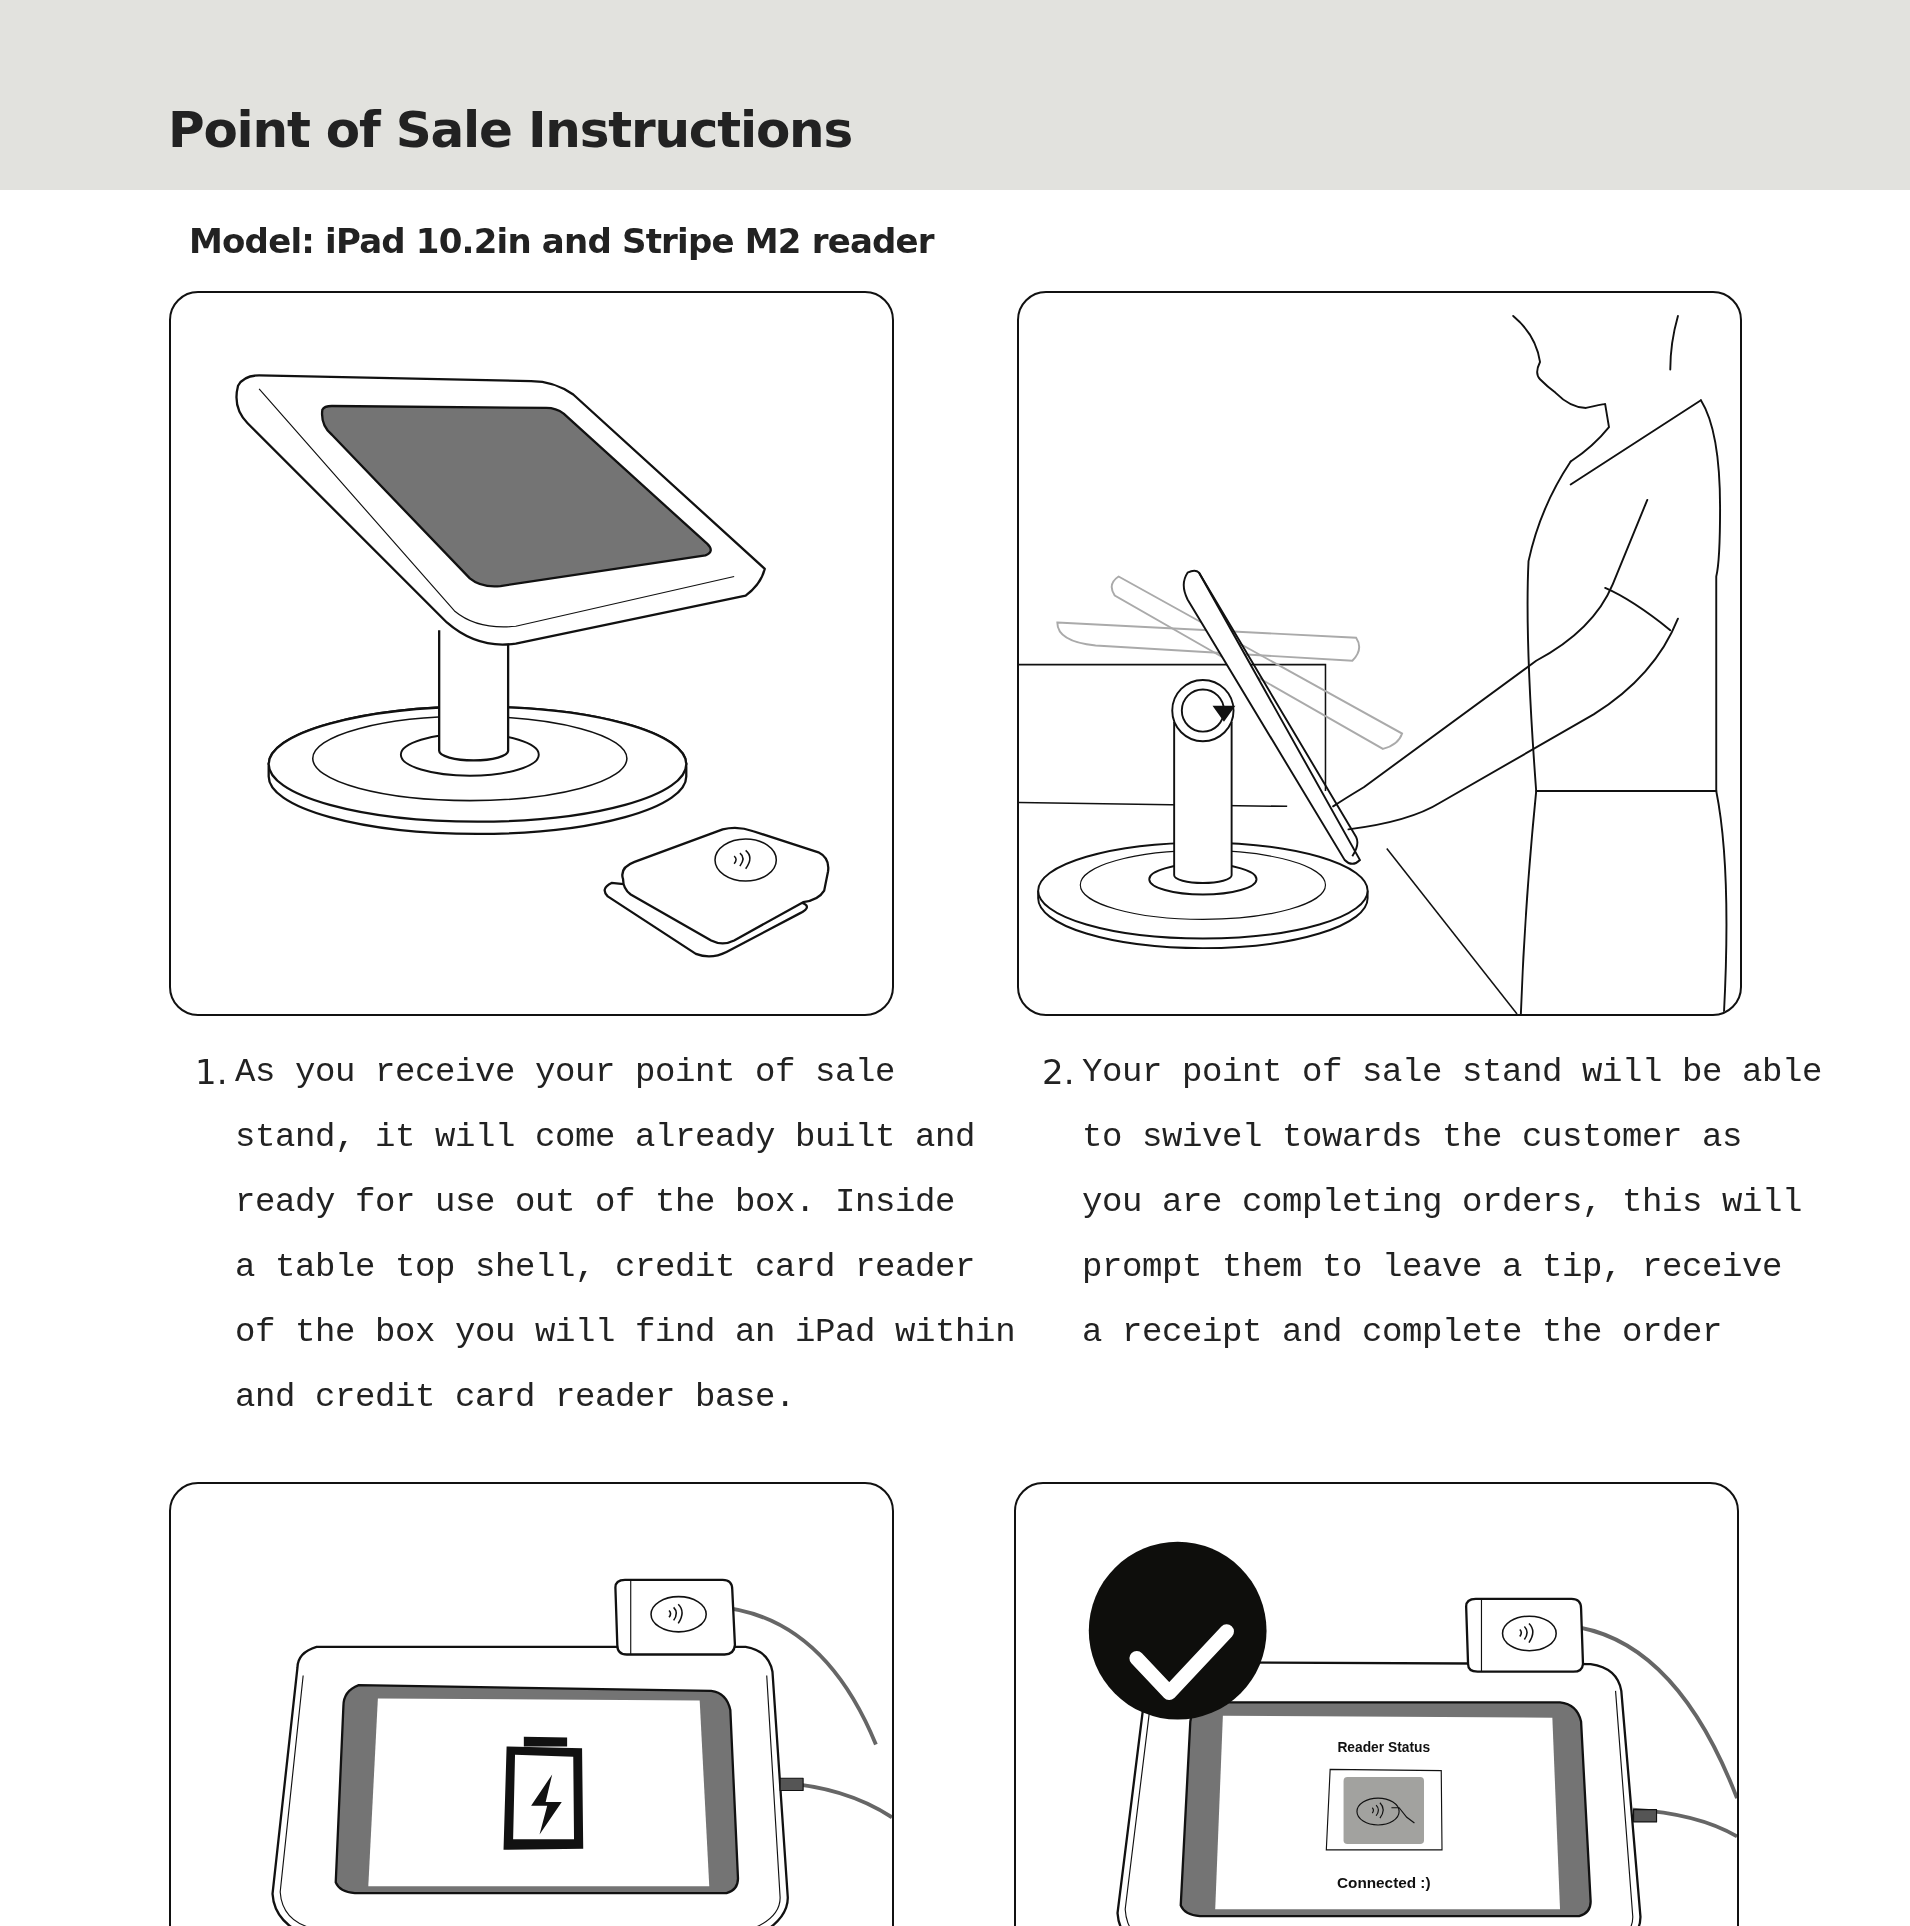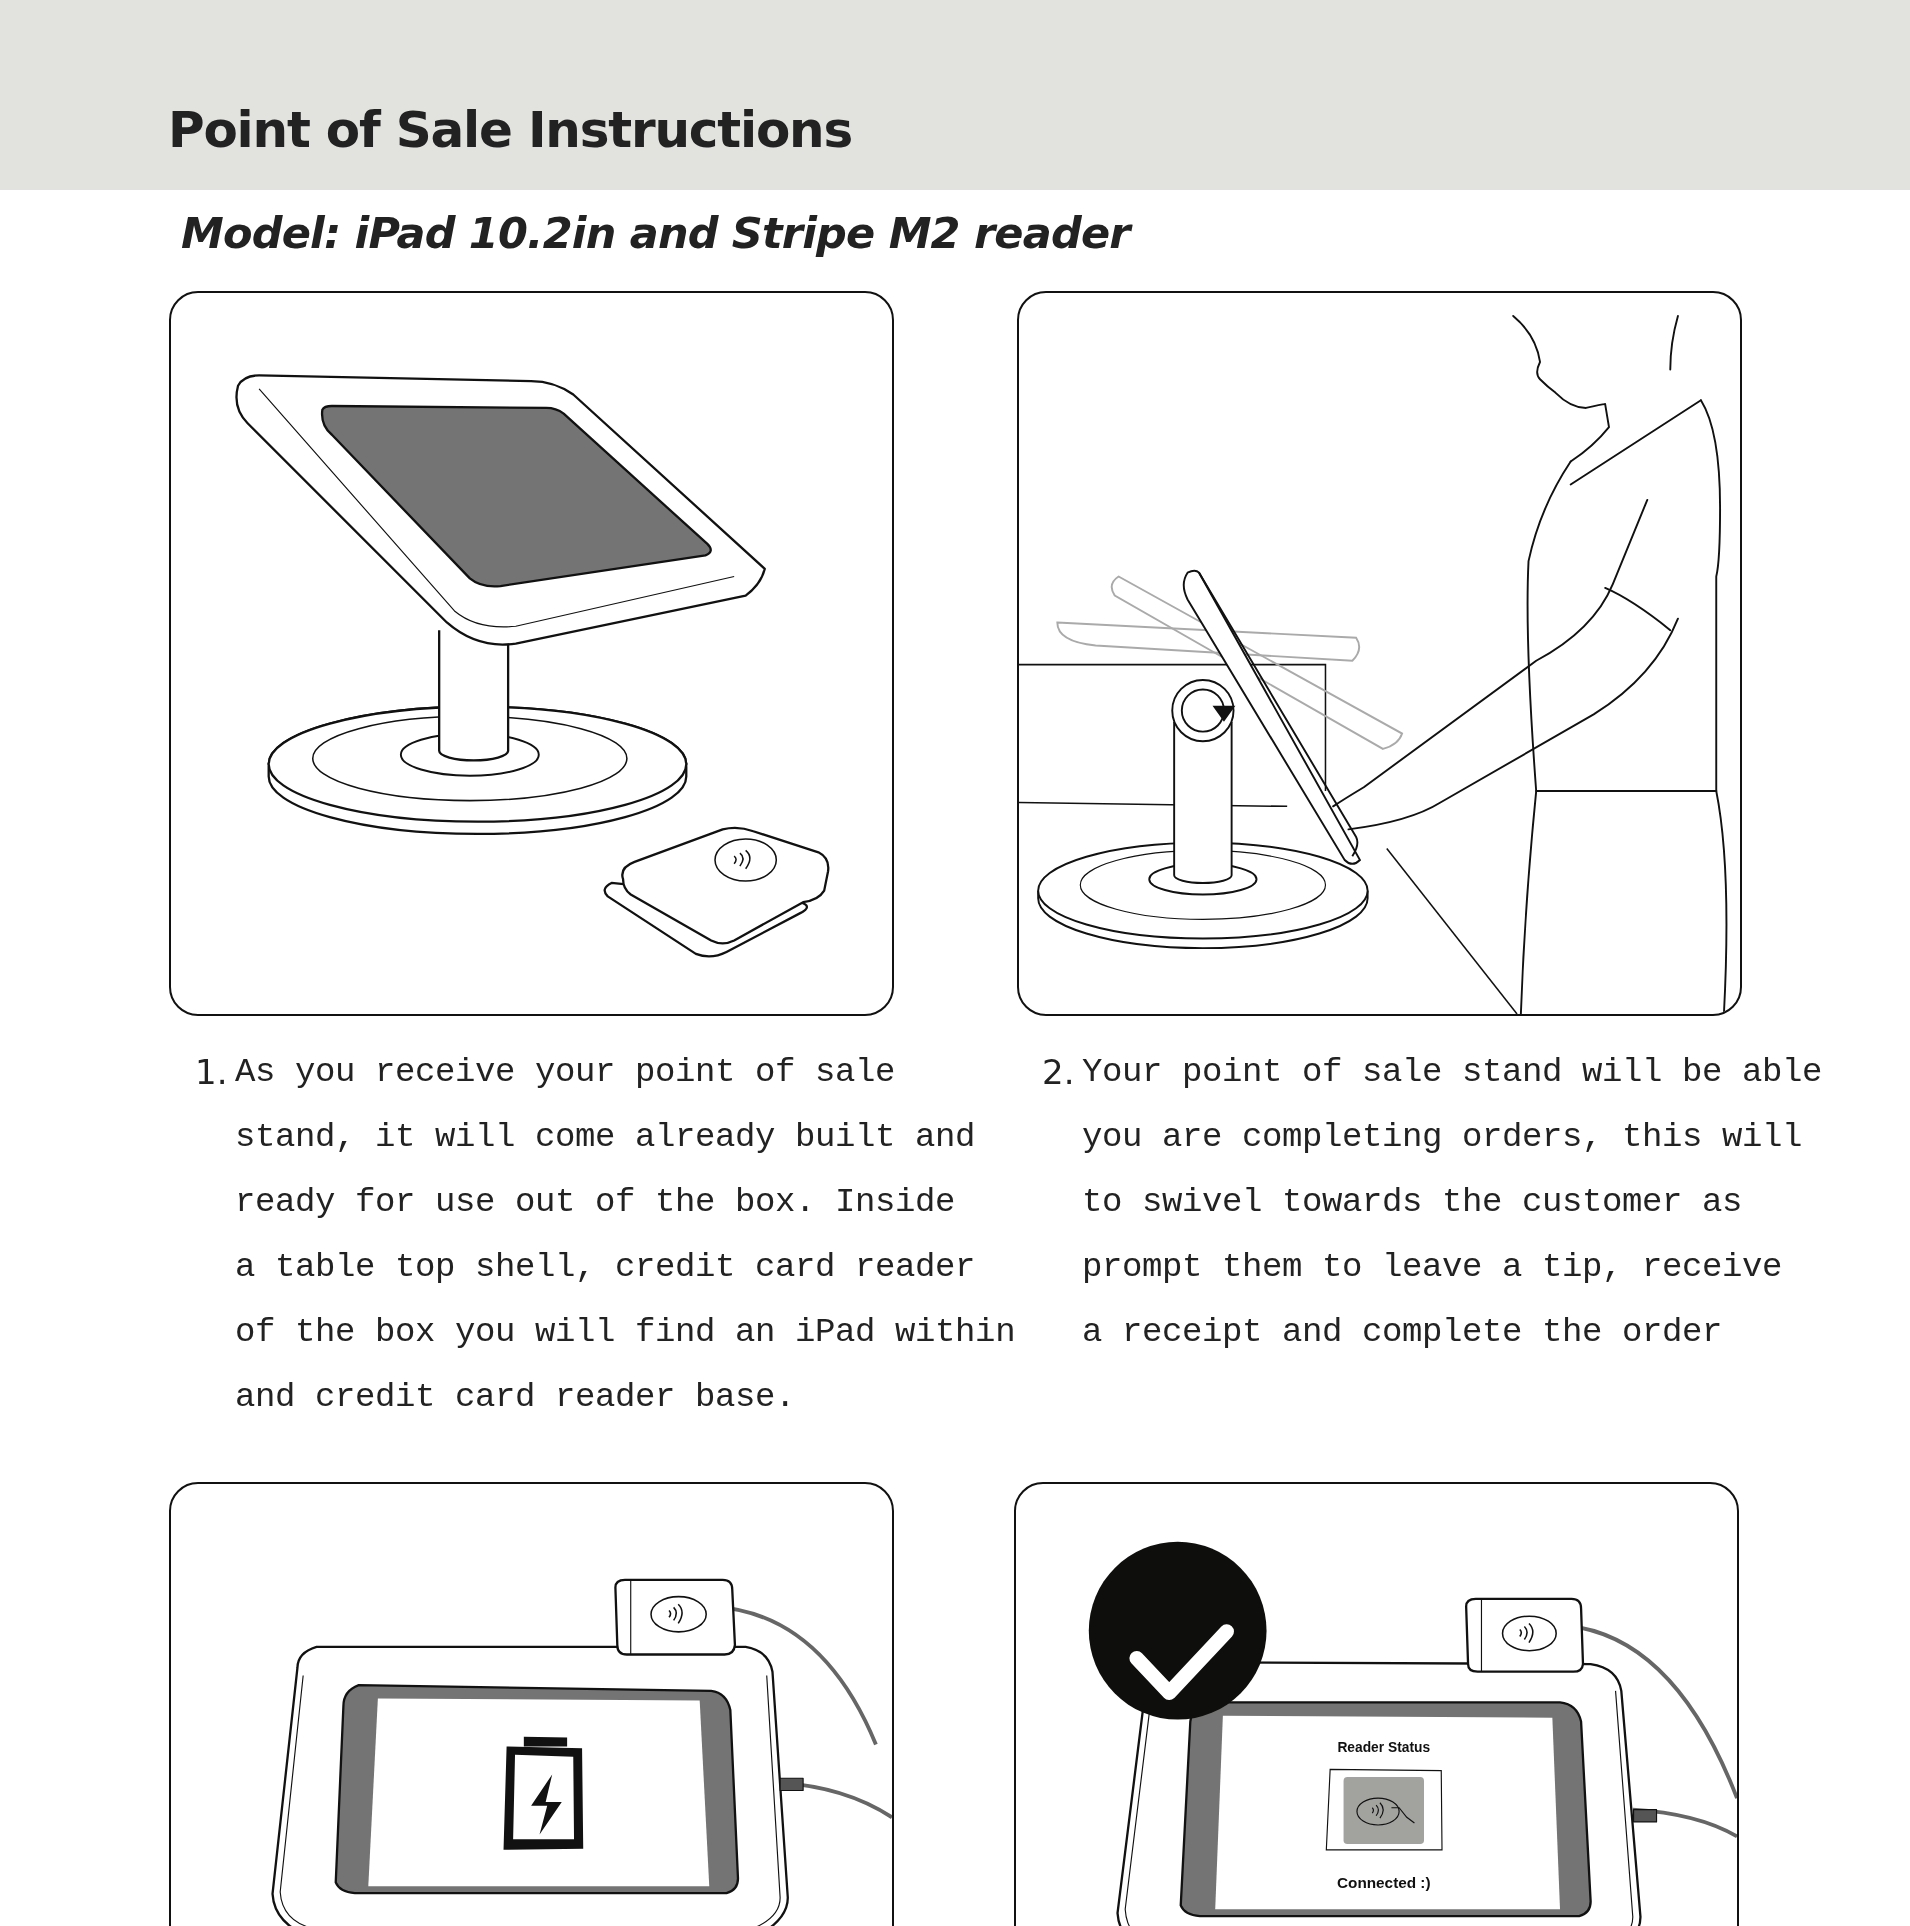--- a/index.html
+++ b/index.html
@@ -14,22 +14,22 @@
   }
   .page-title {
     position: absolute; left: 168px; top: 92px;
     font-family: "DejaVu Sans", sans-serif; font-weight: bold;
     font-size: 50px; line-height: 77px; letter-spacing: -1.2px;
     color: #222222; white-space: nowrap; margin: 0;
   }
   .page-subtitle {
     position: absolute; left: 173px; top: 200px;
     font-family: "DejaVu Sans", sans-serif; font-weight: bold;
-    font-size: 43px; line-height: 50px; letter-spacing: -0.8px;
-    color: #222222; white-space: nowrap; margin: 8px; font-style: italic;
+    font-size: 34px; line-height: 50px; letter-spacing: -0.8px;
+    color: #222222; white-space: nowrap; margin: 16px;
   }
   .panel {
     position: absolute; width: 725px; height: 725px; box-sizing: border-box;
     border: 2.7px solid #111111; border-radius: 29px; background: #ffffff; overflow: hidden;
   }
   .panel svg { position: absolute; left: 0; top: 0; width: 100%; height: 100%; }
   #panel-1 { left: 169px; top: 291px; }
   #panel-2 { left: 1017px; top: 291px; }
   #panel-3 { left: 169px; top: 1482px; }
   #panel-4 { left: 1014px; top: 1482px; }
@@ -219,22 +219,22 @@
     <span class="step-line">a table top shell, credit card reader</span>
     <span class="step-line">of the box you will find an iPad within</span>
     <span class="step-line">and credit card reader base.</span>
   </div>
 </div>
 
 <div class="step" id="step-2">
   <span class="step-number">2.</span>
   <div class="step-lines">
     <span class="step-line">Your point of sale stand will be able</span>
+    <span class="step-line">to swivel towards the customer as</span>
     <span class="step-line">you are completing orders, this will</span>
-    <span class="step-line">to swivel towards the customer as</span>
     <span class="step-line">prompt them to leave a tip, receive</span>
     <span class="step-line">a receipt and complete the order</span>
   </div>
 </div>
 
 <div class="step" id="step-3">
   
   
 </div>
 

